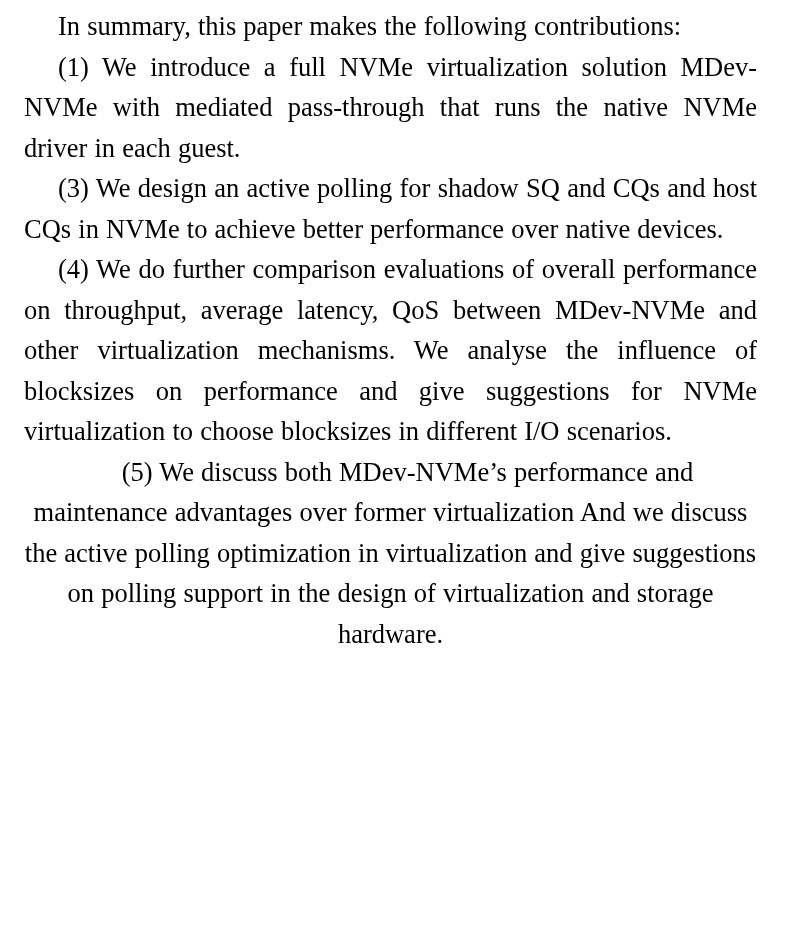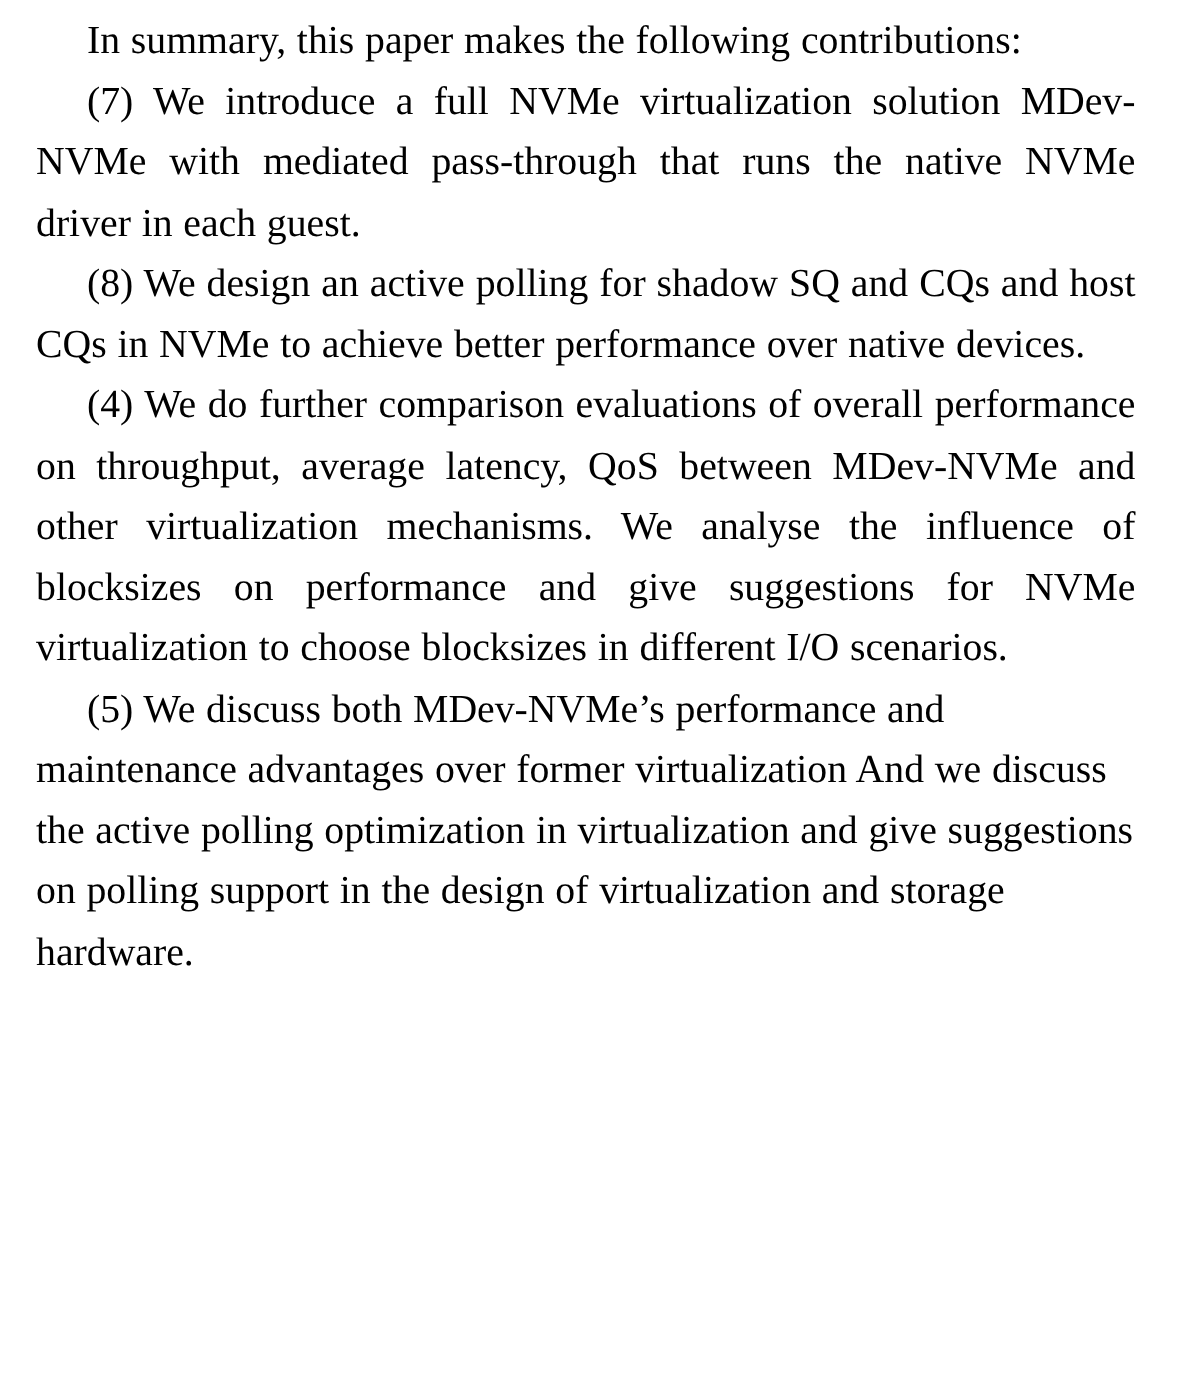--- a/index.html
+++ b/index.html
@@ -24,25 +24,25 @@
     margin: 0;
     font-size: 26.5px;
     line-height: 40.5px;
     text-align: justify;
     text-justify: inter-word;
     text-indent: 34px;
     hyphens: manual;
     word-spacing: 0.02em;
   }
   p.para.last {
-    text-align: left;
+    text-align: center;
   }
 </style>
 </head>
 <body>
 
 <div class="column">
   <p class="para">In summary, this paper makes the following contribu­tions:</p>
-  <p class="para">(7) We introduce a full NVMe virtualization solution MDev-NVMe with mediated pass-through that runs the native NVMe driver in each guest.</p>
-  <p class="para">(8) We design an active polling for shadow SQ and CQs and host CQs in NVMe to achieve better perfor­mance over native devices.</p>
+  <p class="para">(1) We introduce a full NVMe virtualization solution MDev-NVMe with mediated pass-through that runs the native NVMe driver in each guest.</p>
+  <p class="para">(3) We design an active polling for shadow SQ and CQs and host CQs in NVMe to achieve better perfor­mance over native devices.</p>
   <p class="para">(4) We do further comparison evaluations of over­all performance on throughput, average latency, QoS between MDev-NVMe and other virtualization mecha­nisms. We analyse the influence of blocksizes on perfor­mance and give suggestions for NVMe virtualization to choose blocksizes in different I/O scenarios.</p>
   <p class="para last">(5) We discuss both MDev-NVMe’s performance and maintenance advantages over former virtualization And we discuss the active polling optimization in virtualiza­tion and give suggestions on polling support in the design of virtualization and storage hardware.</p>
 </div>
 
 </body></html>

